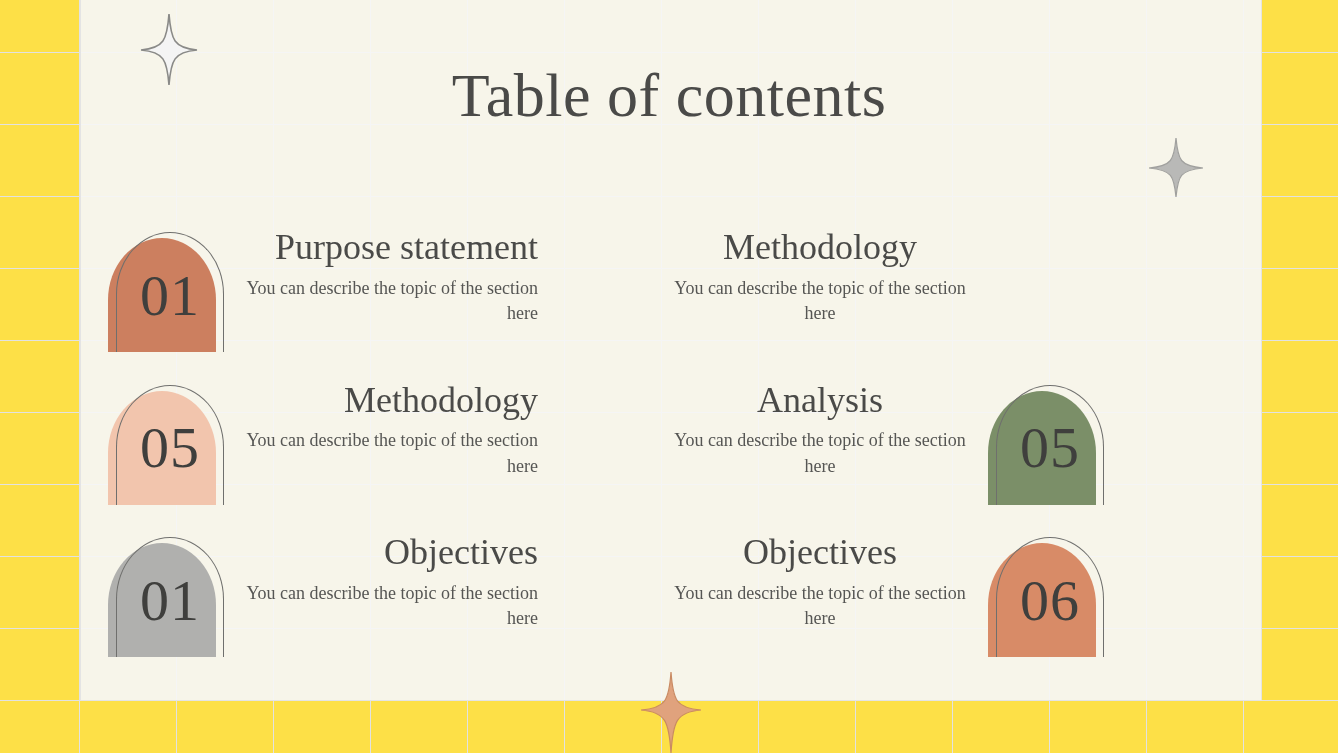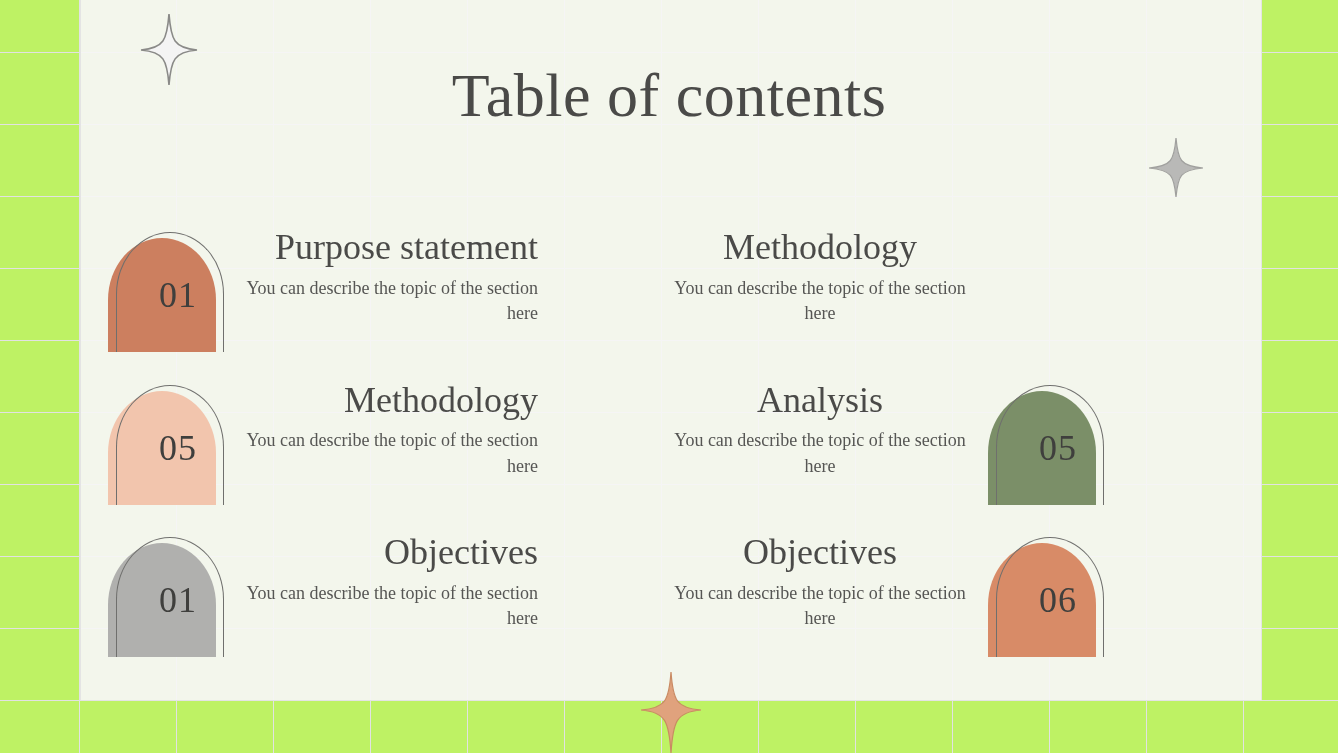--- a/index.html
+++ b/index.html
@@ -11,21 +11,21 @@
     height: 753px;
     overflow: hidden;
     font-family: "Liberation Serif", serif;
     background: #ffffff;
   }
 
   .slide {
     position: relative;
     width: 1338px;
     height: 753px;
-    background: #bef264;
+    background: #fde047;
     overflow: hidden;
   }
 
   
   .grid-bg {
     position: absolute;
     inset: 0;
     background-image:
       linear-gradient(to right, #e2e2e2 1px, transparent 1px),
       linear-gradient(to bottom, #e2e2e2 1px, transparent 1px);
@@ -106,28 +106,28 @@
     height: 120px;
     box-sizing: border-box;
   }
   .arch.fill {
     left: 0px;
     top: 6px;
     height: 114px;
   }
   .badge-num {
     position: absolute;
-    left: 16px;
+    left: 8px;
     top: 6px;
     width: 108px;
     height: 114px;
     display: flex;
     align-items: center;
     justify-content: center;
-    font-size: 36px;
+    font-size: 58px;
     color: #3f3f3d;
     letter-spacing: 1px;
   }
 
   .texts {
     max-width: 390px;
     padding-top: 4px;
   }
   .item.left .texts { text-align: right; }
   .item.right .texts { text-align: center; }

